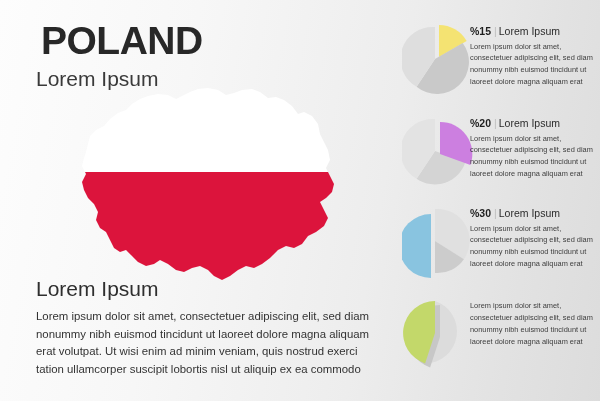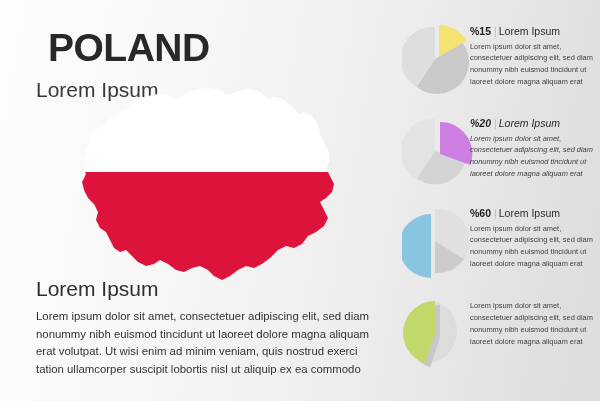--- a/index.html
+++ b/index.html
@@ -25,21 +25,21 @@
     left: 36px;
     top: 16px;
     width: 340px;
   }
   .main-title {
     font-size: 39px;
     font-weight: bold;
     letter-spacing: -0.5px;
     color: #282828;
     line-height: 1.0;
-    margin: 12px;
+    margin: 5px;
   }
   .main-subtitle {
     font-size: 21px;
     font-weight: normal;
     color: #3a3a3a;
     margin: 8px 0 0 0;
     line-height: 1.0;
   }
 
   .map-wrap {
@@ -175,21 +175,21 @@
       </svg>
     </div>
     <div class="pie-text">
       <div class="pie-head">
         <span class="pie-pct">%15</span><span class="pie-sep">|</span><span class="pie-label">Lorem Ipsum</span>
       </div>
       <div class="pie-desc">Lorem ipsum dolor sit amet, consectetuer adipiscing elit, sed diam nonummy nibh euismod tincidunt ut laoreet dolore magna aliquam erat</div>
     </div>
   </div>
 
-  <div class="pie-row" style="top:110px;font-style:italic;">
+  <div class="pie-row" style="top:110px;">
     <div class="pie-chart">
       <svg viewBox="0 0 72 78" xmlns="http://www.w3.org/2000/svg">
         <path d="M33,41 L63.4,51.9 A32,32 0 0,1 14.6,68.7 Z" fill="#d4d4d4"></path>
         <path d="M33,41 L14.6,68.7 A32,32 0 0,1 33,9 Z" fill="#e3e3e3"></path>
         <path d="M33,41 L33,9 A32,32 0 0,1 63.4,51.9 Z" fill="#cc7fe0" transform="translate(5,3)"></path>
       </svg>
     </div>
     <div class="pie-text">
       <div class="pie-head">
         <span class="pie-pct">%20</span><span class="pie-sep">|</span><span class="pie-label">Lorem Ipsum</span>
@@ -201,21 +201,21 @@
   <div class="pie-row" style="top:200px;">
     <div class="pie-chart">
       <svg viewBox="0 0 72 78" xmlns="http://www.w3.org/2000/svg">
         <path d="M33,41 L33,9 A32,32 0 0,1 61.9,59.2 Z" fill="#e0e0e0"></path>
         <path d="M33,41 L61.9,59.2 A32,32 0 0,1 33,73 Z" fill="#cccccc"></path>
         <path d="M33,41 L33,73 A32,32 0 0,1 33,9 Z" fill="#89c4e0" transform="translate(-4,5)"></path>
       </svg>
     </div>
     <div class="pie-text">
       <div class="pie-head">
-        <span class="pie-pct">%60</span><span class="pie-sep">|</span><span class="pie-label">Lorem Ipsum</span>
+        <span class="pie-pct">%30</span><span class="pie-sep">|</span><span class="pie-label">Lorem Ipsum</span>
       </div>
       <div class="pie-desc">Lorem ipsum dolor sit amet, consectetuer adipiscing elit, sed diam nonummy nibh euismod tincidunt ut laoreet dolore magna aliquam erat</div>
     </div>
   </div>
 
   <div class="pie-row" style="top:292px;">
     <div class="pie-chart">
       <svg viewBox="0 0 72 78" xmlns="http://www.w3.org/2000/svg">
         <path d="M33,41 L33,9 A32,32 0 0,1 23.1,71.4 Z" fill="#dcdcdc"></path>
         <path d="M33,41 L23.1,71.4 A32,32 0 0,1 33,9 Z" fill="#c7c7c7" transform="translate(5,4)"></path>

